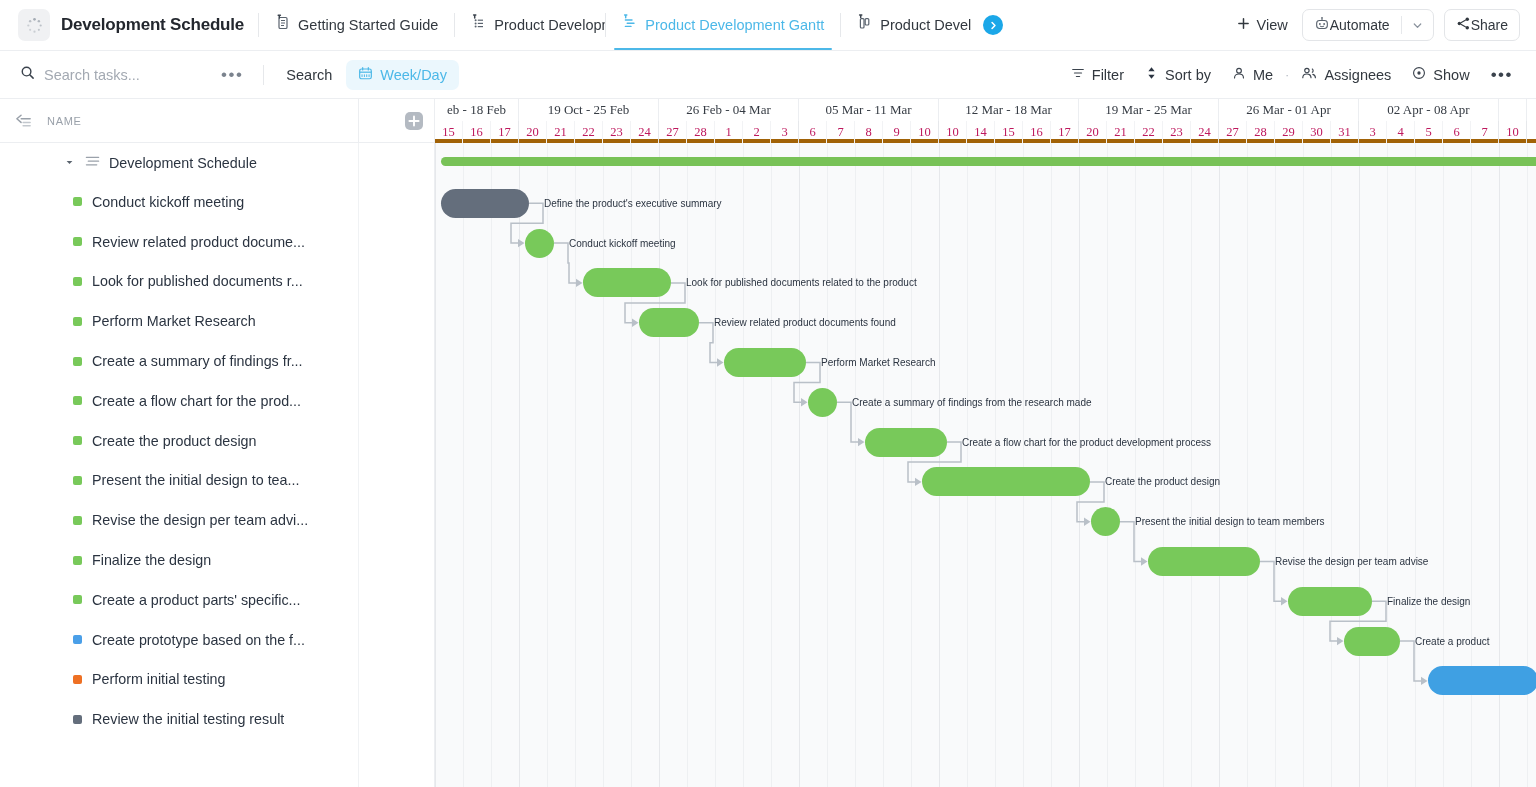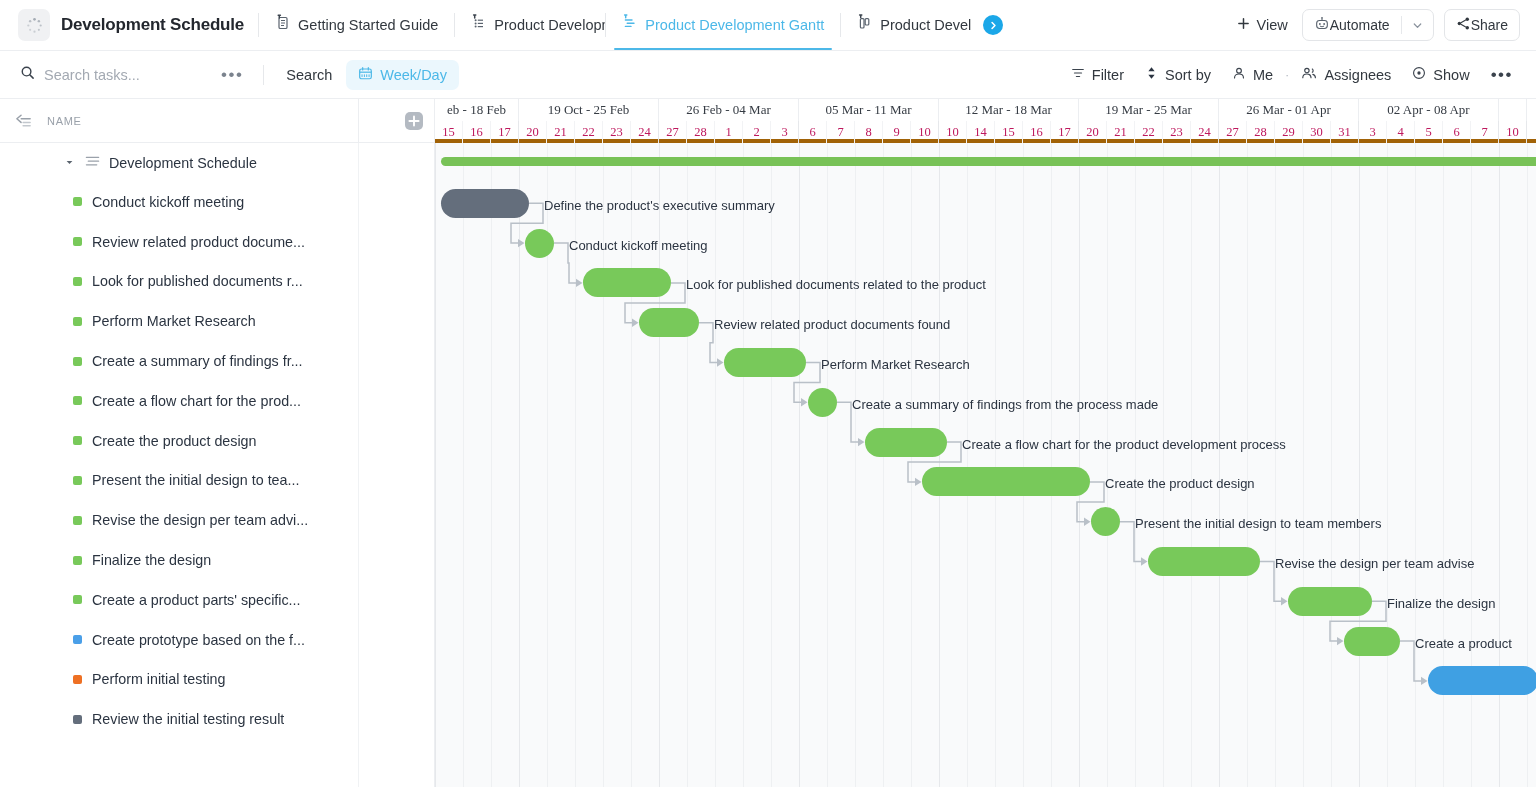--- a/index.html
+++ b/index.html
@@ -185,21 +185,21 @@
     position: absolute; height: 9px; border-radius: 5px;
     background: #78c257;
   }
   .bar {
     position: absolute; height: 29px; border-radius: 15px;
   }
   .bar.green { background: #78c95a; }
   .bar.blue  { background: #3fa0e3; }
   .bar.gray  { background: #646e7c; }
   .barlabel {
-    position: absolute; font-size: 13px; color: #2b3441;
+    position: absolute; font-size: 10px; color: #2b3441;
     white-space: nowrap; line-height: 1;
   }
   .dep { position: absolute; }
   .dep svg { display: block; overflow: visible; }
 </style>
 </head>
 <body>
 
 <div class="topbar">
 
@@ -650,21 +650,21 @@
           <div class="barlabel" style="left: 109px; top: 55.8px;">Define the product's executive summary</div>
           <div class="bar green" style="left: 90px; width: 29px; top: 85.6px; background: rgb(120, 201, 90); border-radius: 50%;"></div>
           <div class="barlabel" style="left: 134px; top: 95.6px;">Conduct kickoff meeting</div>
           <div class="bar green" style="left: 148px; width: 88px; top: 125.4px; background: rgb(120, 201, 90);"></div>
           <div class="barlabel" style="left: 251px; top: 135.4px;">Look for published documents related to the product</div>
           <div class="bar green" style="left: 204px; width: 60px; top: 165.2px; background: rgb(120, 201, 90);"></div>
           <div class="barlabel" style="left: 279px; top: 175.2px;">Review related product documents found</div>
           <div class="bar green" style="left: 289px; width: 82px; top: 205px; background: rgb(120, 201, 90);"></div>
           <div class="barlabel" style="left: 386px; top: 215px;">Perform Market Research</div>
           <div class="bar green" style="left: 373px; width: 29px; top: 244.8px; background: rgb(120, 201, 90); border-radius: 50%;"></div>
-          <div class="barlabel" style="left: 417px; top: 254.8px;">Create a summary of findings from the process made</div>
+          <div class="barlabel" style="left: 417px; top: 254.8px;">Create a summary of findings from the research made</div>
           <div class="bar green" style="left: 430px; width: 82px; top: 284.6px; background: rgb(120, 201, 90);"></div>
           <div class="barlabel" style="left: 527px; top: 294.6px;">Create a flow chart for the product development process</div>
           <div class="bar green" style="left: 487px; width: 168px; top: 324.4px; background: rgb(120, 201, 90);"></div>
           <div class="barlabel" style="left: 670px; top: 334.4px;">Create the product design</div>
           <div class="bar green" style="left: 656px; width: 29px; top: 364.2px; background: rgb(120, 201, 90); border-radius: 50%;"></div>
           <div class="barlabel" style="left: 700px; top: 374.2px;">Present the initial design to team members</div>
           <div class="bar green" style="left: 713px; width: 112px; top: 404px; background: rgb(120, 201, 90);"></div>
           <div class="barlabel" style="left: 840px; top: 414px;">Revise the design per team advise</div>
           <div class="bar green" style="left: 853px; width: 84px; top: 443.8px; background: rgb(120, 201, 90);"></div>
           <div class="barlabel" style="left: 952px; top: 453.8px;">Finalize the design</div>

